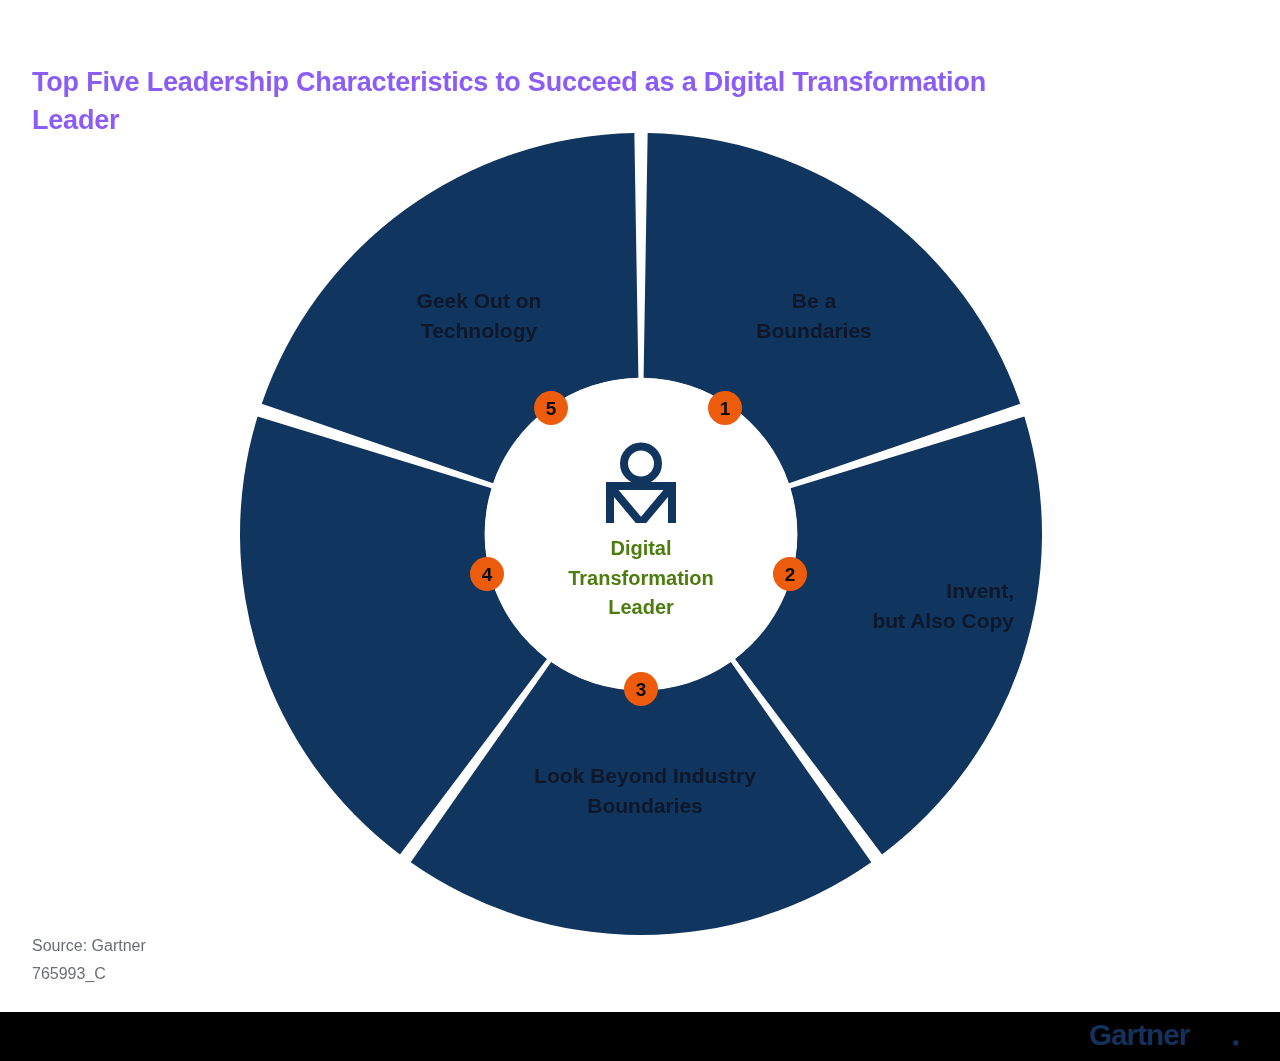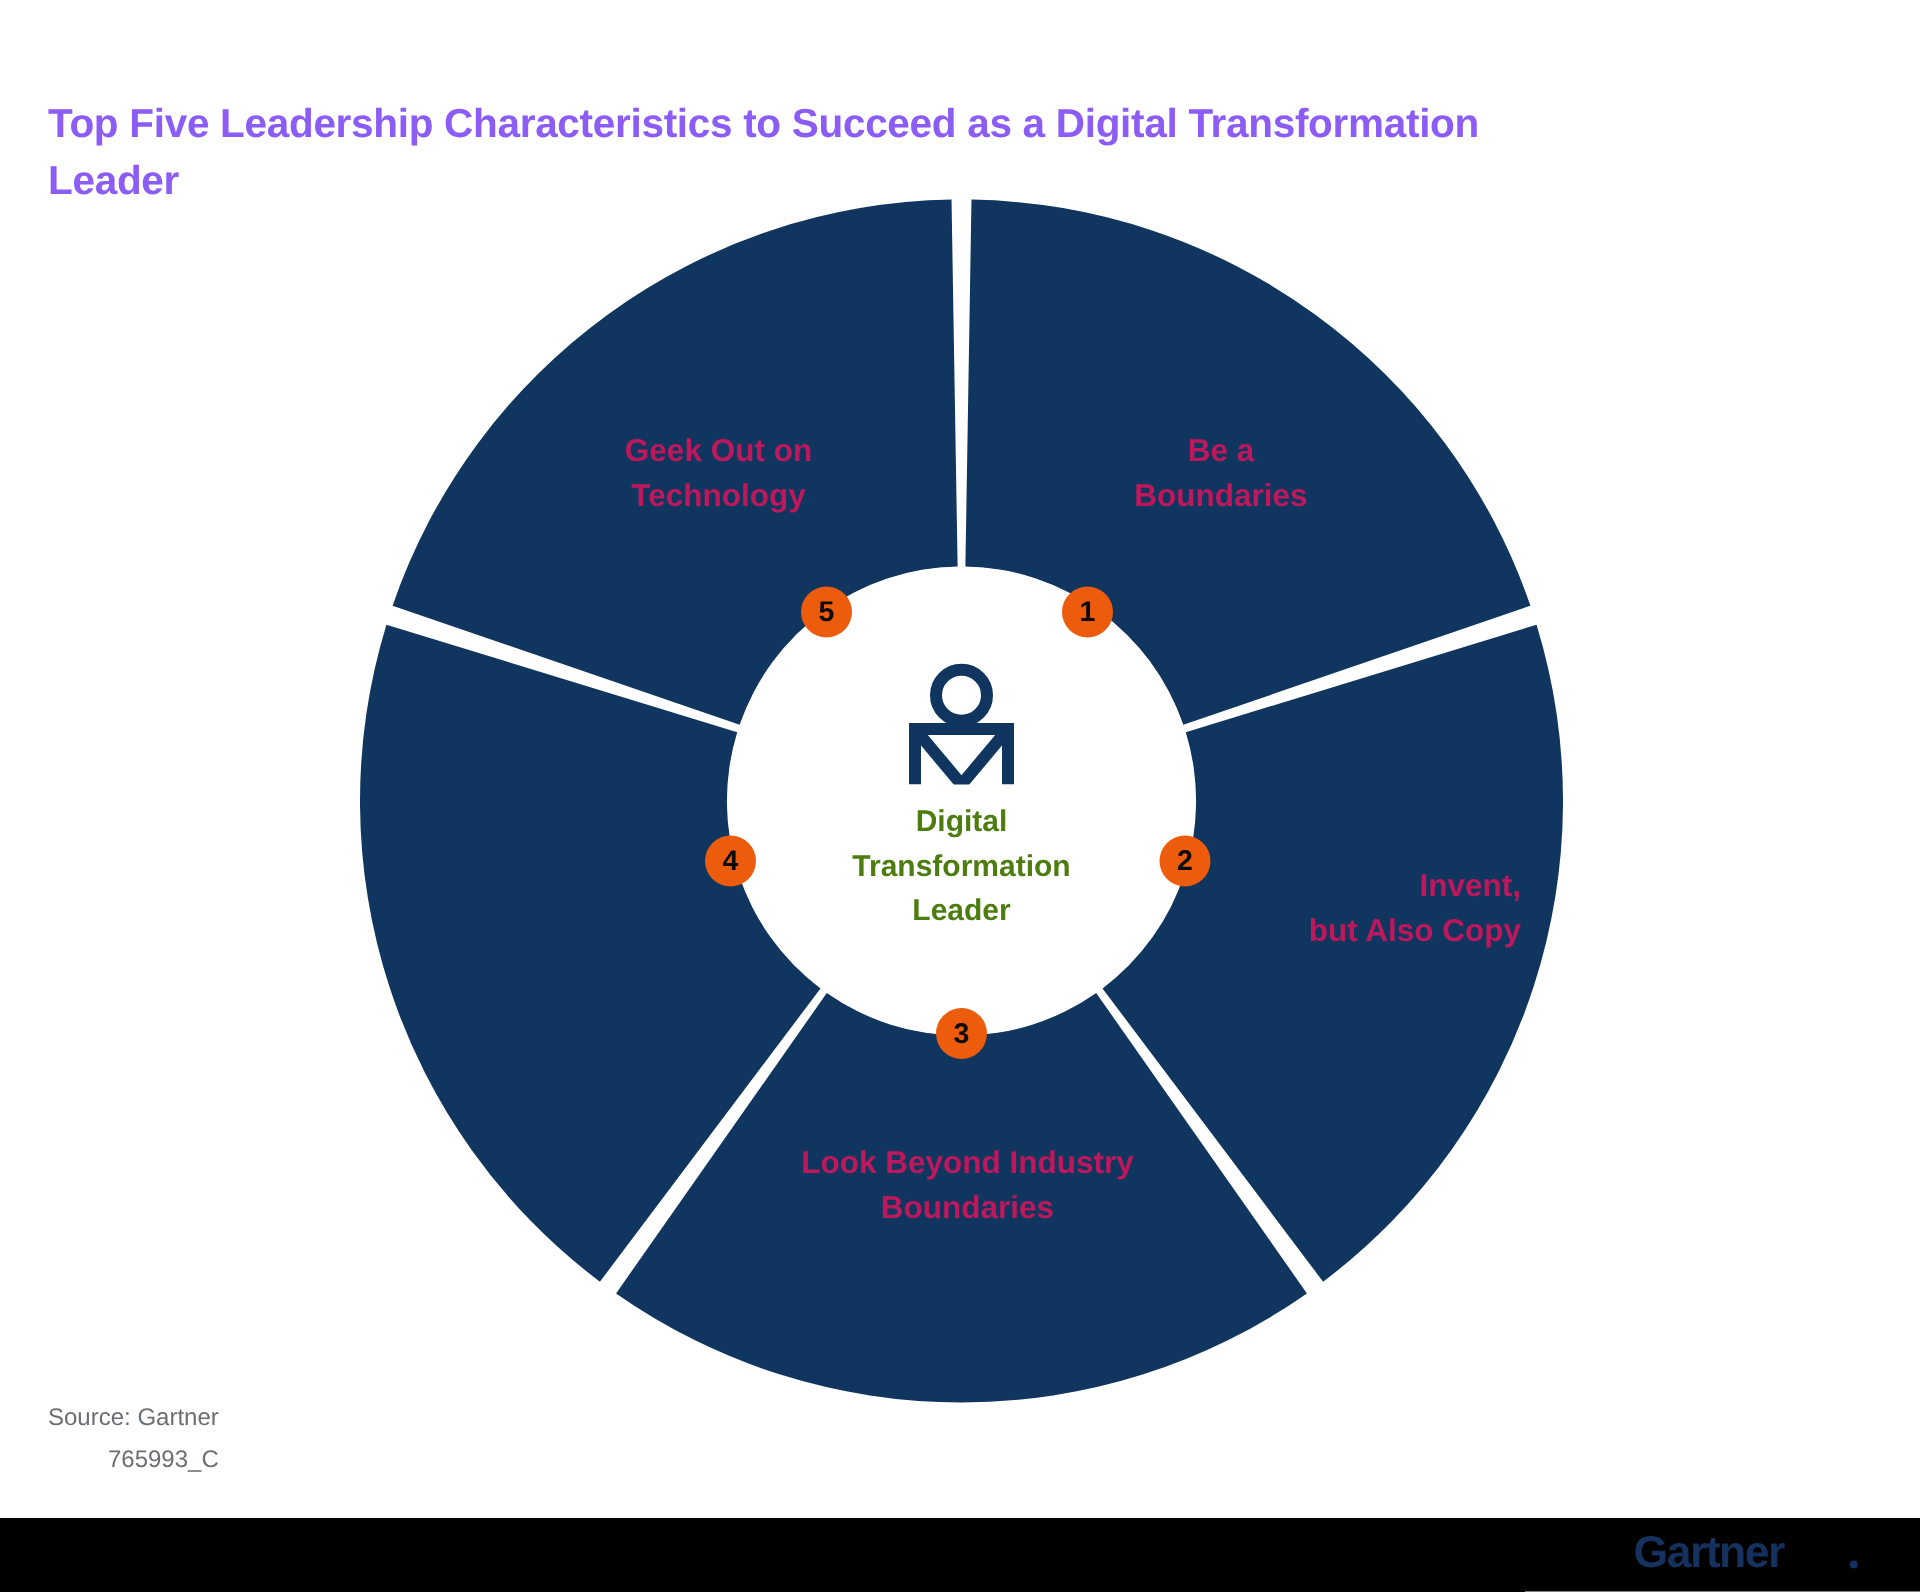--- a/index.html
+++ b/index.html
@@ -41,21 +41,21 @@
   }
   #wheel-svg {
     position: absolute;
     left: 0;
     top: 0;
   }
 
   
   .seg-label {
     position: absolute;
-    color: #be185d;
+    color: #0f172a;
     font-size: 21px;
     font-weight: bold;
     line-height: 1.42;
     text-align: center;
     white-space: pre-line;
     pointer-events: auto;
   }
 
   
   #hub-text {
@@ -95,21 +95,20 @@
   }
 
   
   #source-block {
     position: absolute;
     left: 32px;
     top: 932px;
     color: #6b6f73;
     font-size: 16px;
     line-height: 1.72;
-    text-align: right;
   }
   #source-block div { white-space: nowrap; }
 
   
   #footer-bar {
     position: absolute;
     left: 0;
     top: 1012px;
     width: 1280px;
     height: 49px;

